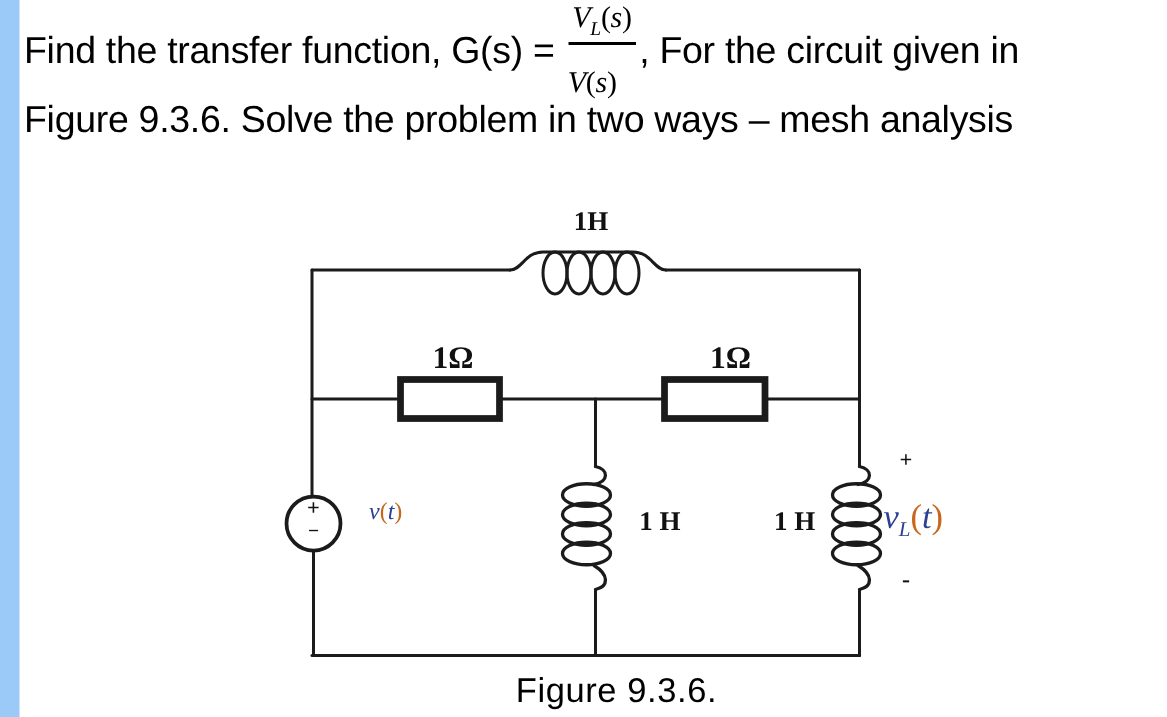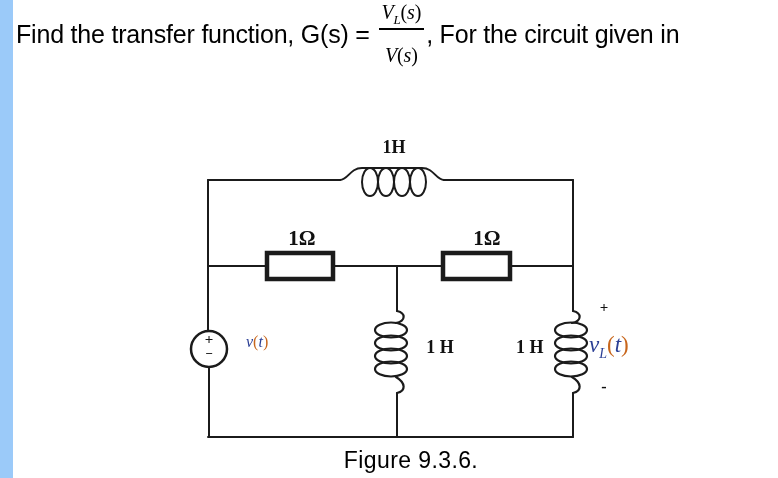--- a/index.html
+++ b/index.html
@@ -11,21 +11,21 @@
   }
   html,body{margin:0;padding:0;}
   body{
     width:778px;height:478px;position:relative;background:#ffffff;
     font-family:"Liberation Sans",sans-serif;color:var(--text);overflow:hidden;
   }
   .stripe{position:absolute;left:0;top:0;width:13px;height:478px;background:var(--stripe_blue);}
   .problem{position:absolute;left:16px;top:4px;width:760px;font-size:25px;letter-spacing:-0.2px;white-space:nowrap;}
   .l1{display:flex;align-items:center;height:60px;}
   .pre,.post{white-space:pre;text-align:right;}
-  .frac{display:inline-flex;flex-direction:column;align-items:center;
+  .frac{display:inline-flex;flex-direction:column;
         font-family:"Liberation Serif",serif;font-size:20px;line-height:1.15;margin:0 2px;}
   .frac .num{border-bottom:2px solid #000;padding:0 3px 1px 3px;}
   .frac .den{padding-top:14px;}
   .frac i{font-style:italic;}
   .frac sub{font-size:13px;font-style:italic;}
   .l2,.l3{line-height:33px;}
   .figure-area{position:absolute;left:0;top:0;width:778px;height:352px;}
   svg.circuit{position:absolute;left:0;top:0;}
   .clabel{position:absolute;font-family:"Liberation Serif",serif;color:#111;white-space:nowrap;}
   .ctr{transform:translateX(-50%);}
@@ -45,20 +45,21 @@
 
 <div class="problem">
   <div class="l1">
     <span class="pre">Find the transfer function, G(s) = </span>
       <span class="frac">
       <span class="num"><i>V</i><sub>L</sub><span>(</span><i>s</i><span>)</span></span>
       <span class="den"><i>V</i><span>(</span><i>s</i><span>)</span></span>
     </span>
       <span class="post">, For the circuit given in</span>
   </div>
+  <div class="l2">Figure 9.3.6. Solve the problem in two ways – mesh analysis</div>
 </div>
 
 <div class="figure-area">
 
   <svg class="circuit" width="778" height="478" viewBox="0 0 778 478" fill="none" stroke="#1b1b1b" stroke-width="2" stroke-linecap="round">
 
     <path d="M208,180 H340"></path>
     <path d="M340,180 C348,180 350,168 362,168 L422,168 C434,168 436,180 444,180"></path>
     <path d="M444,180 H573"></path>
     <g>

